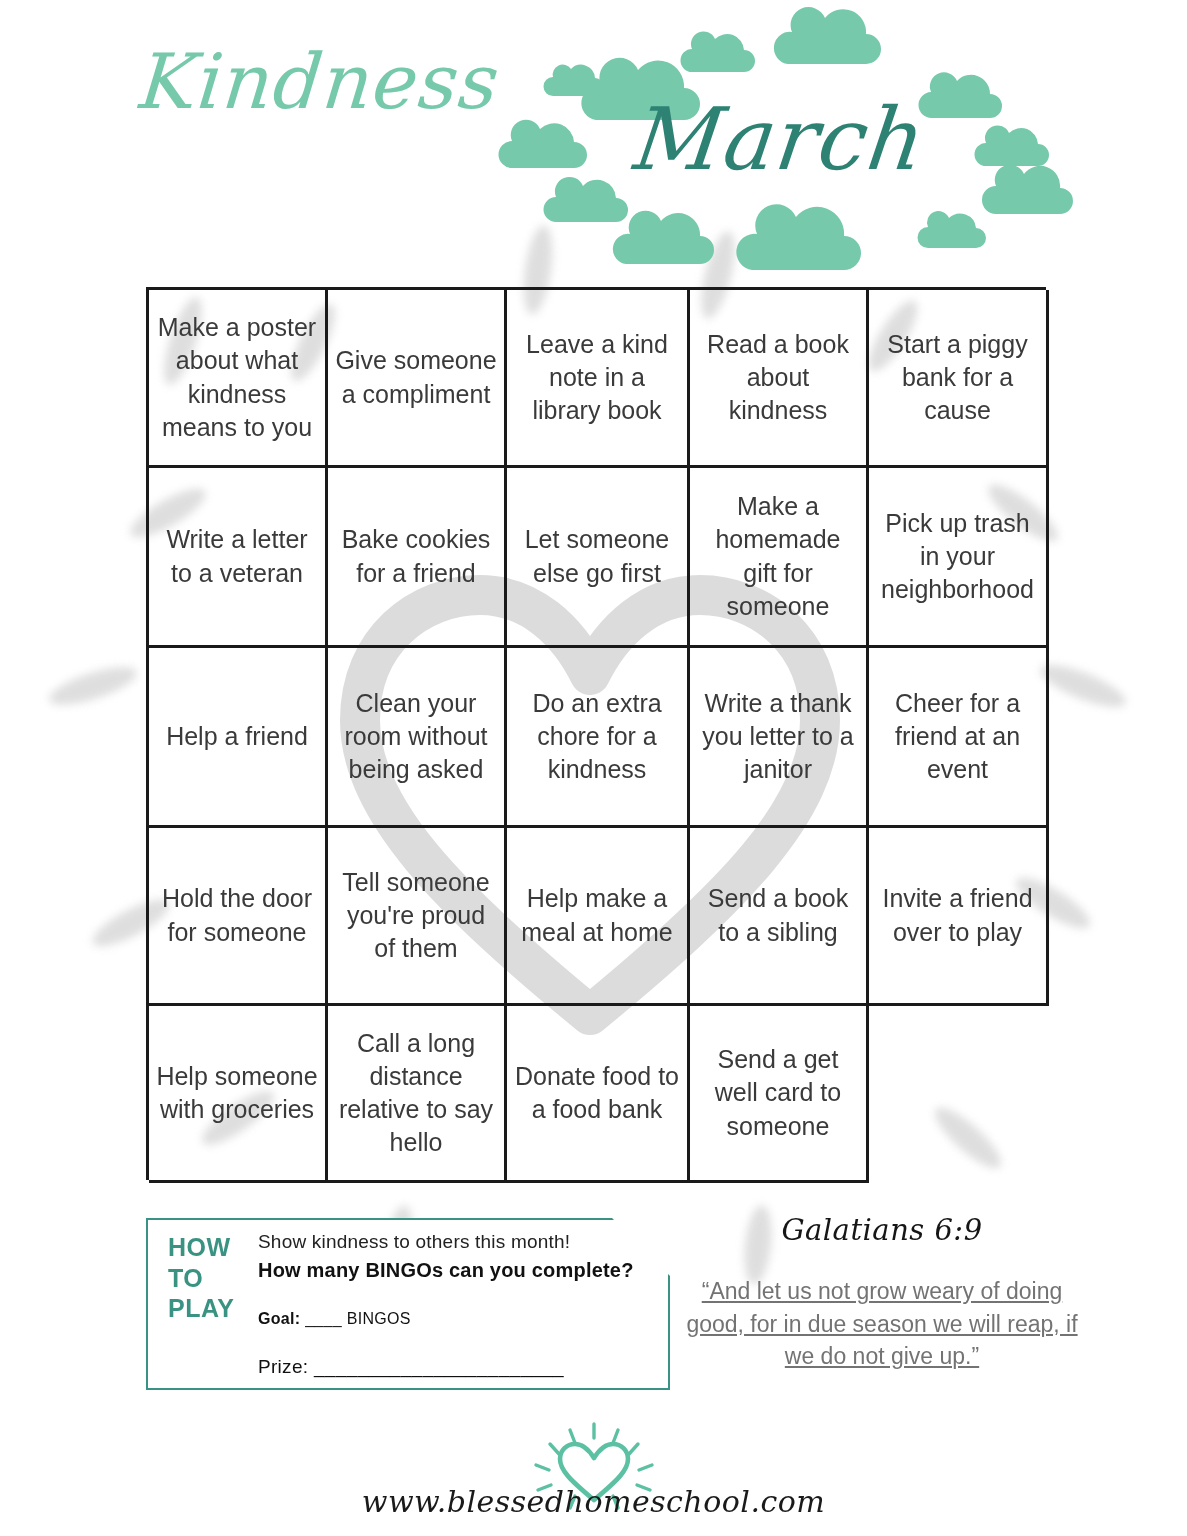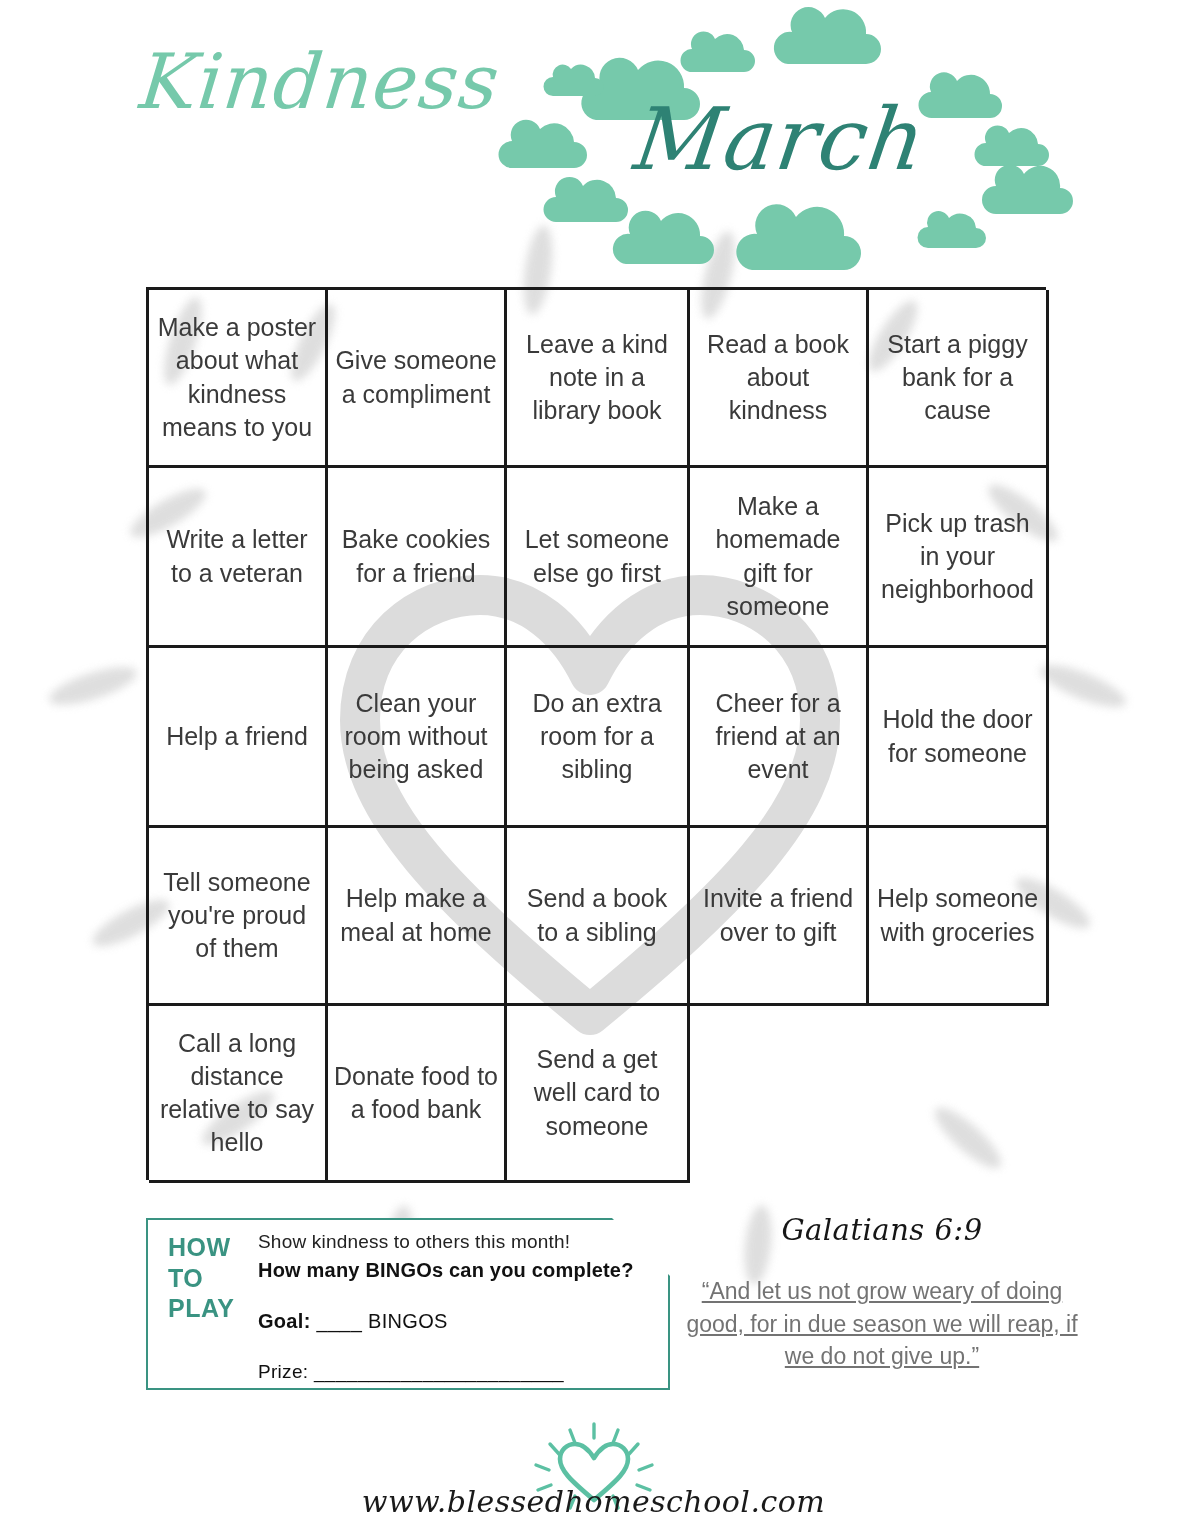--- a/index.html
+++ b/index.html
@@ -169,21 +169,21 @@
   }
   .howto-line2 {
     font-size: 20px;
     font-weight: bold;
     color: #111;
     line-height: 1.4;
     letter-spacing: .2px;
   }
   .howto-goal {
     margin-top: 26px;
-    font-size: 20px;
+    font-size: 16px;
     color: #111;
     letter-spacing: .3px;
   }
   .howto-goal b { font-weight: bold; }
   .howto-prize {
     margin-top: 28px;
     font-size: 19px;
     color: #111;
     letter-spacing: .3px;
   }
@@ -297,27 +297,28 @@
   <div class="cell">Leave a kind note in a library book</div>
   <div class="cell">Read a book about kindness</div>
   <div class="cell">Start a piggy bank for a cause</div>
   <div class="cell">Write a letter to a veteran</div>
   <div class="cell">Bake cookies for a friend</div>
   <div class="cell">Let someone else go first</div>
   <div class="cell">Make a homemade gift for someone</div>
   <div class="cell">Pick up trash in your neighborhood</div>
   <div class="cell">Help a friend</div>
   <div class="cell">Clean your room without being asked</div>
-  <div class="cell">Do an extra room for a sibling</div>
+  <div class="cell">Do an extra chore for a kindness</div>
+  <div class="cell">Write a thank you letter to a janitor</div>
   <div class="cell">Cheer for a friend at an event</div>
   <div class="cell">Hold the door for someone</div>
   <div class="cell">Tell someone you're proud of them</div>
   <div class="cell">Help make a meal at home</div>
   <div class="cell">Send a book to a sibling</div>
-  <div class="cell">Invite a friend over to gift</div>
+  <div class="cell">Invite a friend over to play</div>
   <div class="cell">Help someone with groceries</div>
   <div class="cell">Call a long distance relative to say hello</div>
   <div class="cell">Donate food to a food bank</div>
   <div class="cell">Send a get well card to someone</div>
 </div>
 
 <div class="howto">
   <div class="howto-frame"></div>
   <div class="howto-inner"></div>
 

